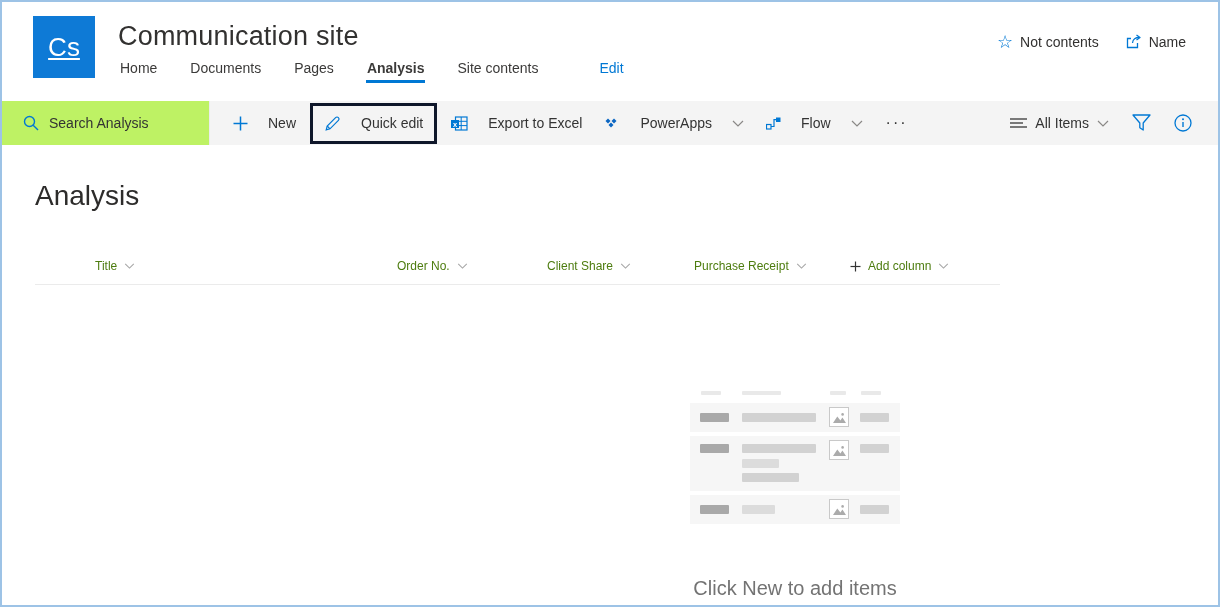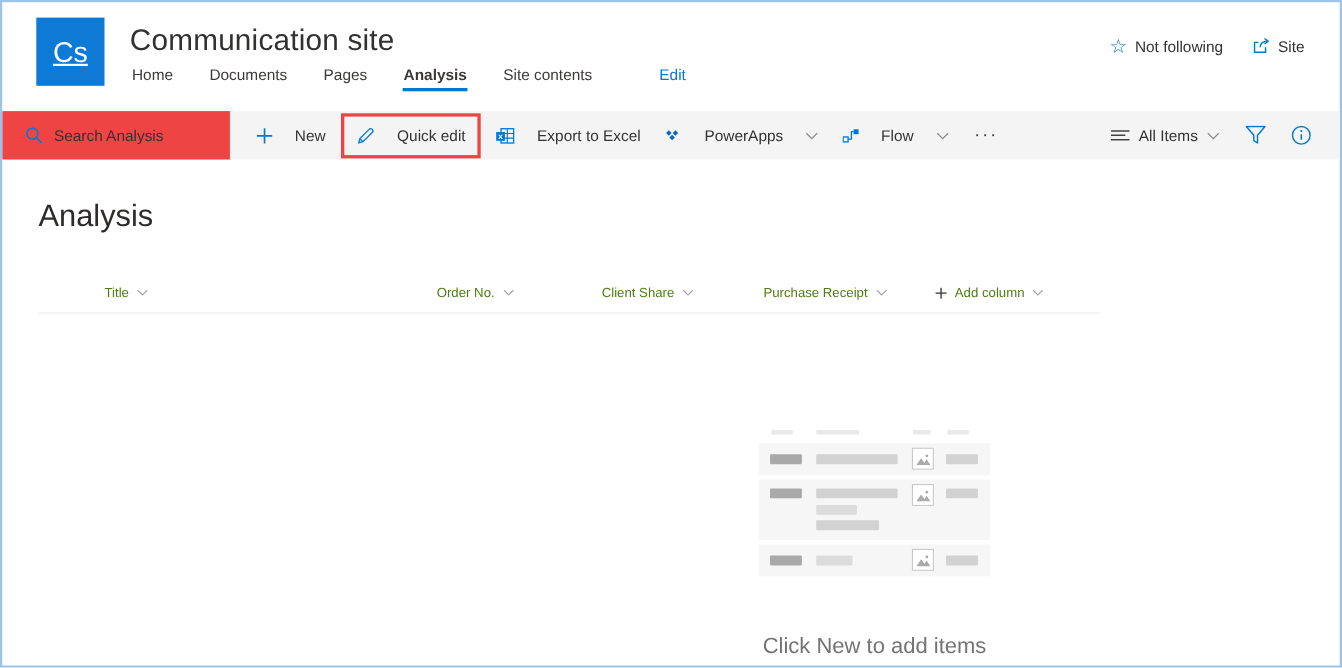--- a/index.html
+++ b/index.html
@@ -31,33 +31,33 @@
     font-size:14px; color:#323130; align-items:center;
   }
   .h-action { display:flex; align-items:center; gap:7px; cursor:pointer; }
   .star-glyph { color:#0078d4; font-size:18px; line-height:1; }
   
   .toolbar {
     position:absolute; left:0; top:99px; width:100%; height:44px;
     background:#f4f4f4; display:flex; align-items:center;
   }
   .searchbox {
-    width:208px; height:44px; background:#ef4444; display:flex; align-items:center;
+    width:208px; height:44px; background:#bef264; display:flex; align-items:center;
     gap:10px; padding-left:21px; flex:0 0 auto; border-right:1px solid #ececec;
   }
   .searchbox input {
     border:none; outline:none; font-size:14px; color:#333; width:150px;
     font-family:"Liberation Sans", sans-serif; background:transparent;
   }
   .searchbox input::placeholder { color:#333; opacity:1; }
   .tb-btn {
     display:flex; align-items:center; gap:20px; font-size:14px; color:#333;
     padding:0 11px; height:44px; cursor:pointer; white-space:nowrap;
   }
-  .red-box { border:3px solid #ef4444; height:41px; display:flex; align-items:center; margin:17px 3px; }
+  .red-box { border:3px solid #0f172a; height:41px; display:flex; align-items:center; margin:17px 3px; }
   .red-box .tb-btn { height:35px; }
   .tb-dots { font-size:16px; color:#333; letter-spacing:2px; padding:0 12px; cursor:pointer; }
   .tb-right { margin-left:auto; display:flex; gap:23px; padding-right:26px; }
   .view-sel { display:flex; align-items:center; gap:8px; font-size:14px; color:#333; cursor:pointer; }
   .chev { flex:0 0 auto; }
   
   .page-title {
     position:absolute; left:33px; top:178px; font-size:28px; font-weight:300; color:#2d2c2b;
   }
   .cols {
@@ -93,29 +93,29 @@
     <span class="nav-item">Documents</span>
     <span class="nav-item">Pages</span>
     <span class="nav-item active">Analysis</span>
     <span class="nav-item">Site contents</span>
     <span class="nav-item link">Edit</span>
   </div>
 
   <div class="header-actions">
     <span class="h-action">
       <span class="star-glyph">☆</span>
-      <span>Not following</span>
+      <span>Not contents</span>
     </span>
     <span class="h-action">
       <svg width="17" height="16" viewBox="0 0 17 16">
         <path d="M6 4.5 H2.5 v9 h10 V9" fill="none" stroke="#0078d4" stroke-width="1.3"></path>
         <path d="M7.5 9 c0-4 3.5-5.5 6.5-5.5" fill="none" stroke="#0078d4" stroke-width="1.3"></path>
         <path d="M11.5 1 l3.5 2.5 -3.5 2.5" fill="none" stroke="#0078d4" stroke-width="1.3" stroke-linejoin="round"></path>
       </svg>
-      <span>Site</span>
+      <span>Name</span>
     </span>
   </div>
 
   <div class="toolbar">
     <div class="searchbox">
       <svg width="16" height="16" viewBox="0 0 16 16">
         <circle cx="6.5" cy="6.5" r="5" fill="none" stroke="#0078d4" stroke-width="1.4"></circle>
         <line x1="10.2" y1="10.2" x2="15" y2="15" stroke="#0078d4" stroke-width="1.4"></line>
       </svg>
       <input type="text" placeholder="Search Analysis" style="">

